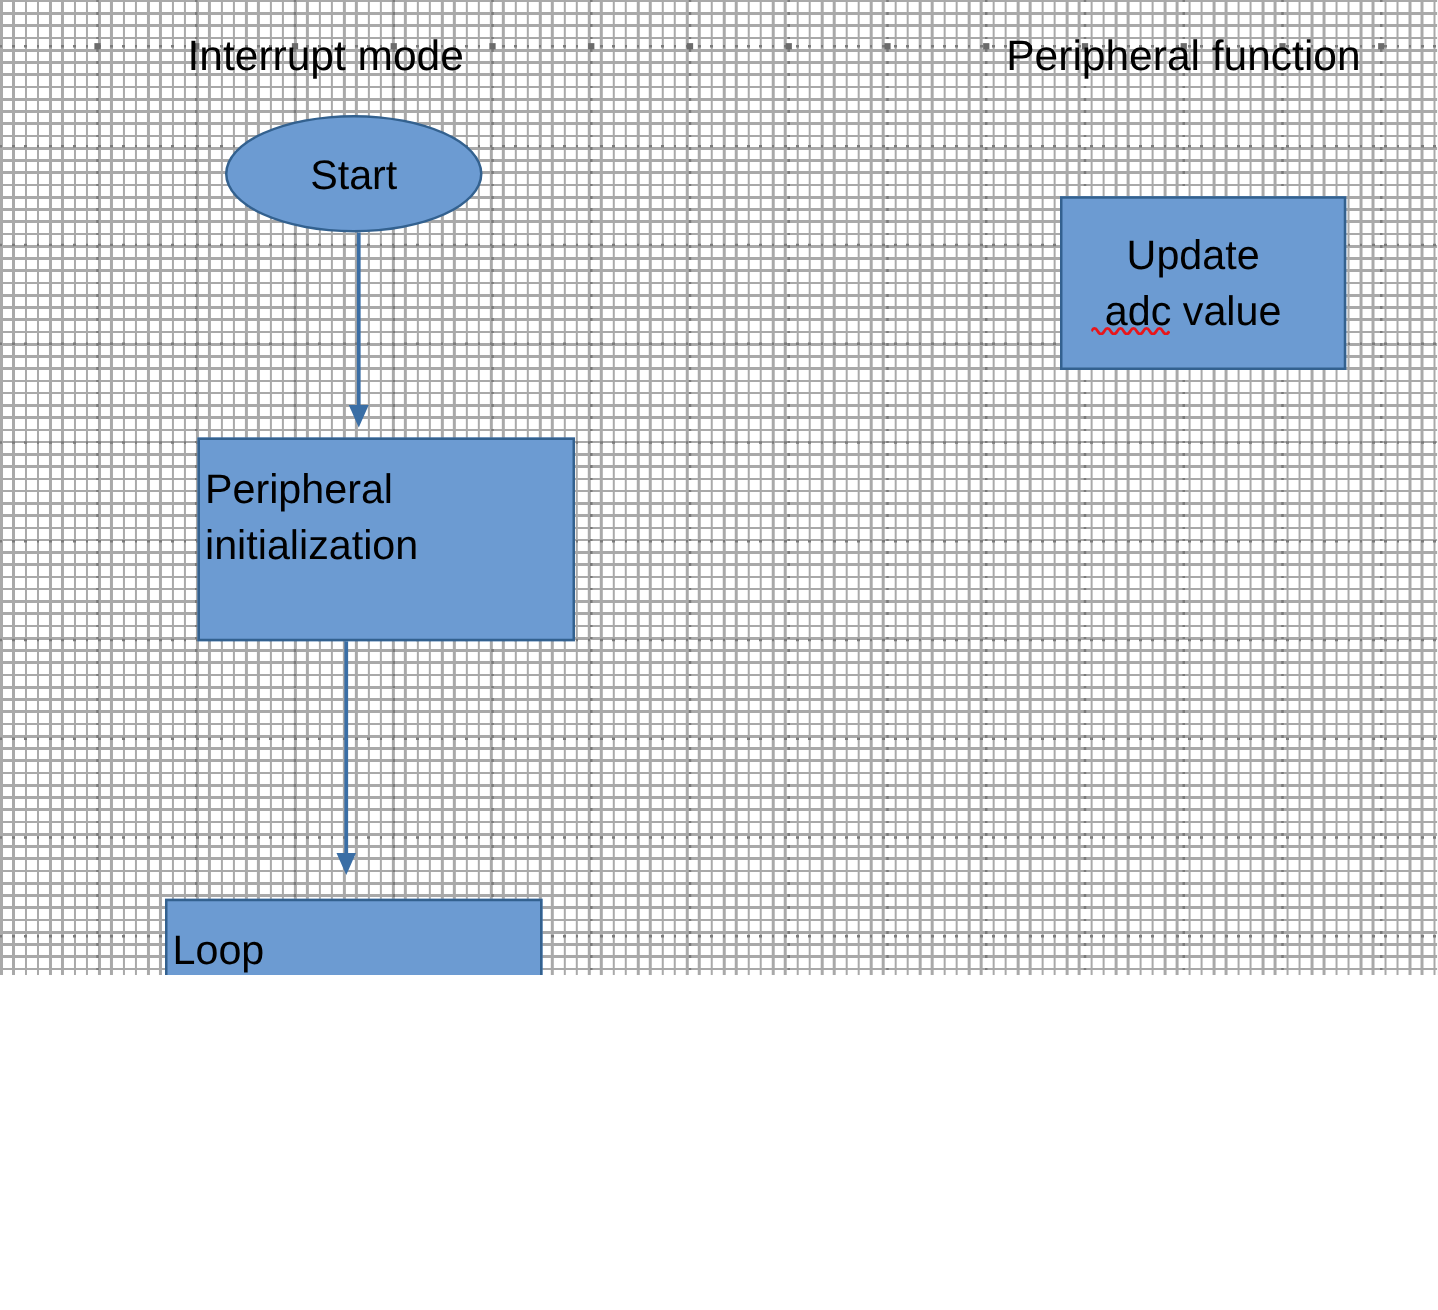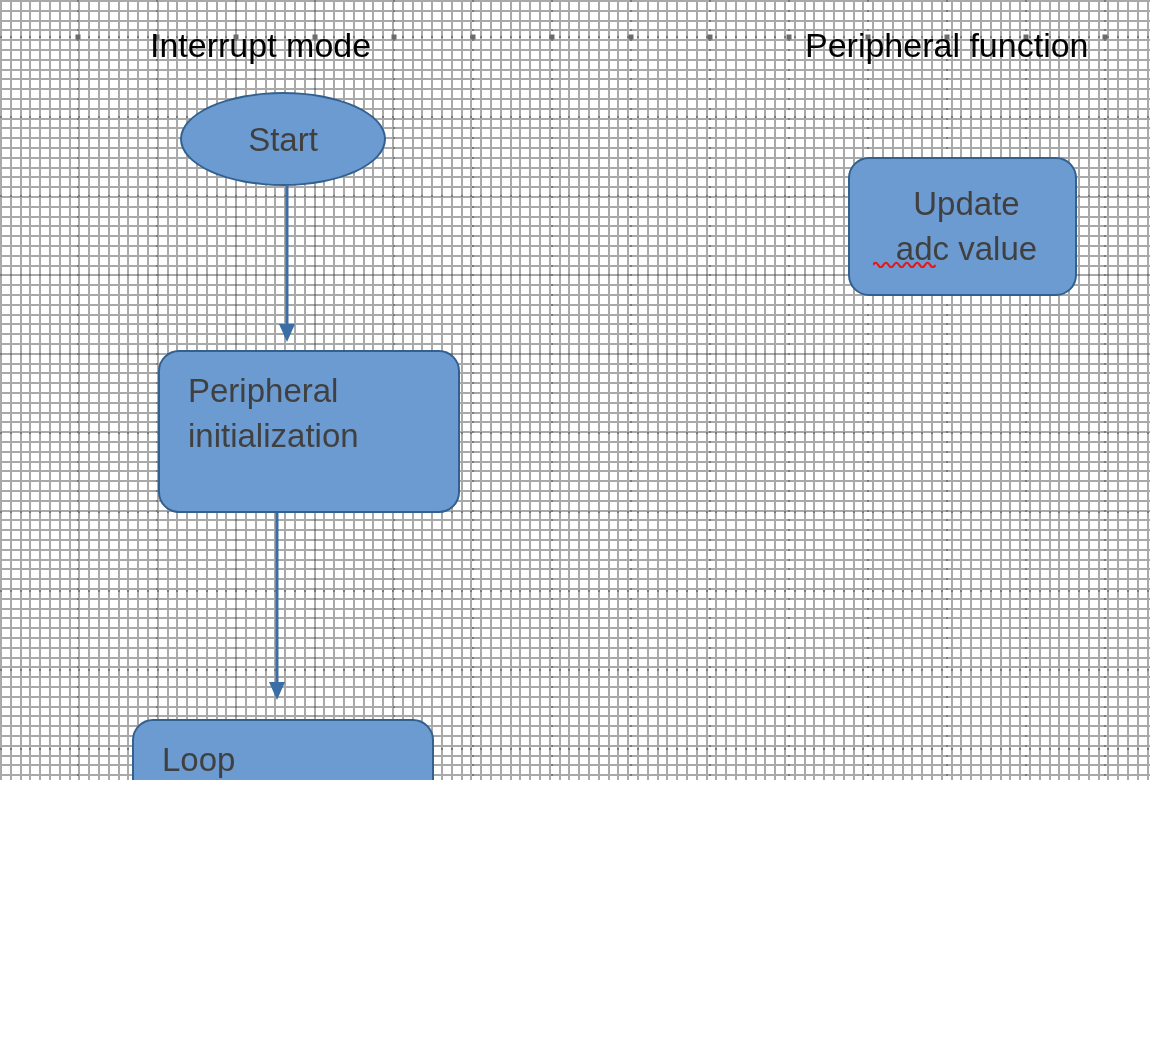--- a/index.html
+++ b/index.html
@@ -73,33 +73,32 @@
   
   .shape {
     position: absolute;
     box-sizing: border-box;
     background-color: #6c9bd2;
     border: 2px solid #33618f;
     color: #000000;
   }
   .shape-process {
     display: block;
-    padding: 16px 20px 0 28px;
-    border-radius: 21px;
+    padding: 16px 20px 0 4px;
   }
   .shape-terminator {
     border-radius: 50%;
     display: flex;
     align-items: center;
     justify-content: center;
   }
   .shape-label {
     font-size: 33px;
     line-height: 45px;
-    color: #404040;
+    color: #000000;
     white-space: pre-line;
   }
   .shape-terminator .shape-label {
     text-align: center;
   }
 
   
   .spellcheck-squiggle {
     position: absolute;
     left: 873px;

